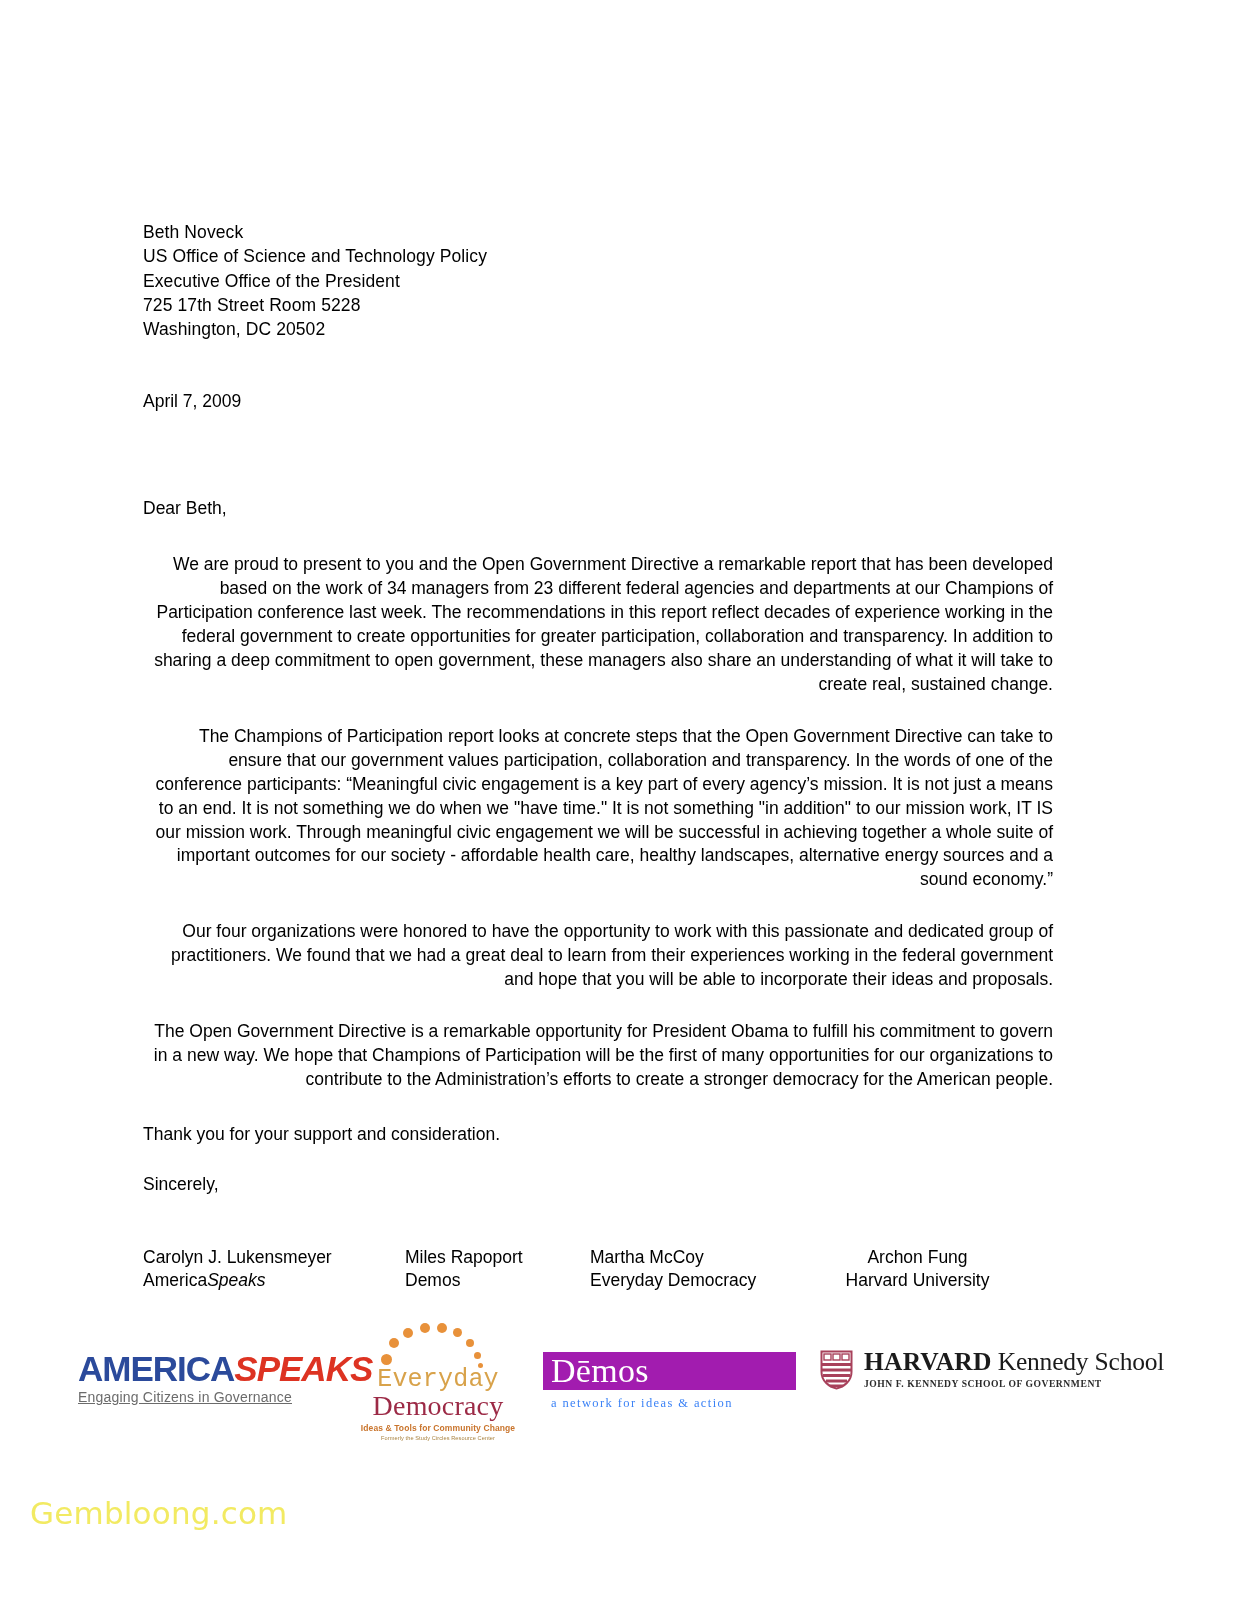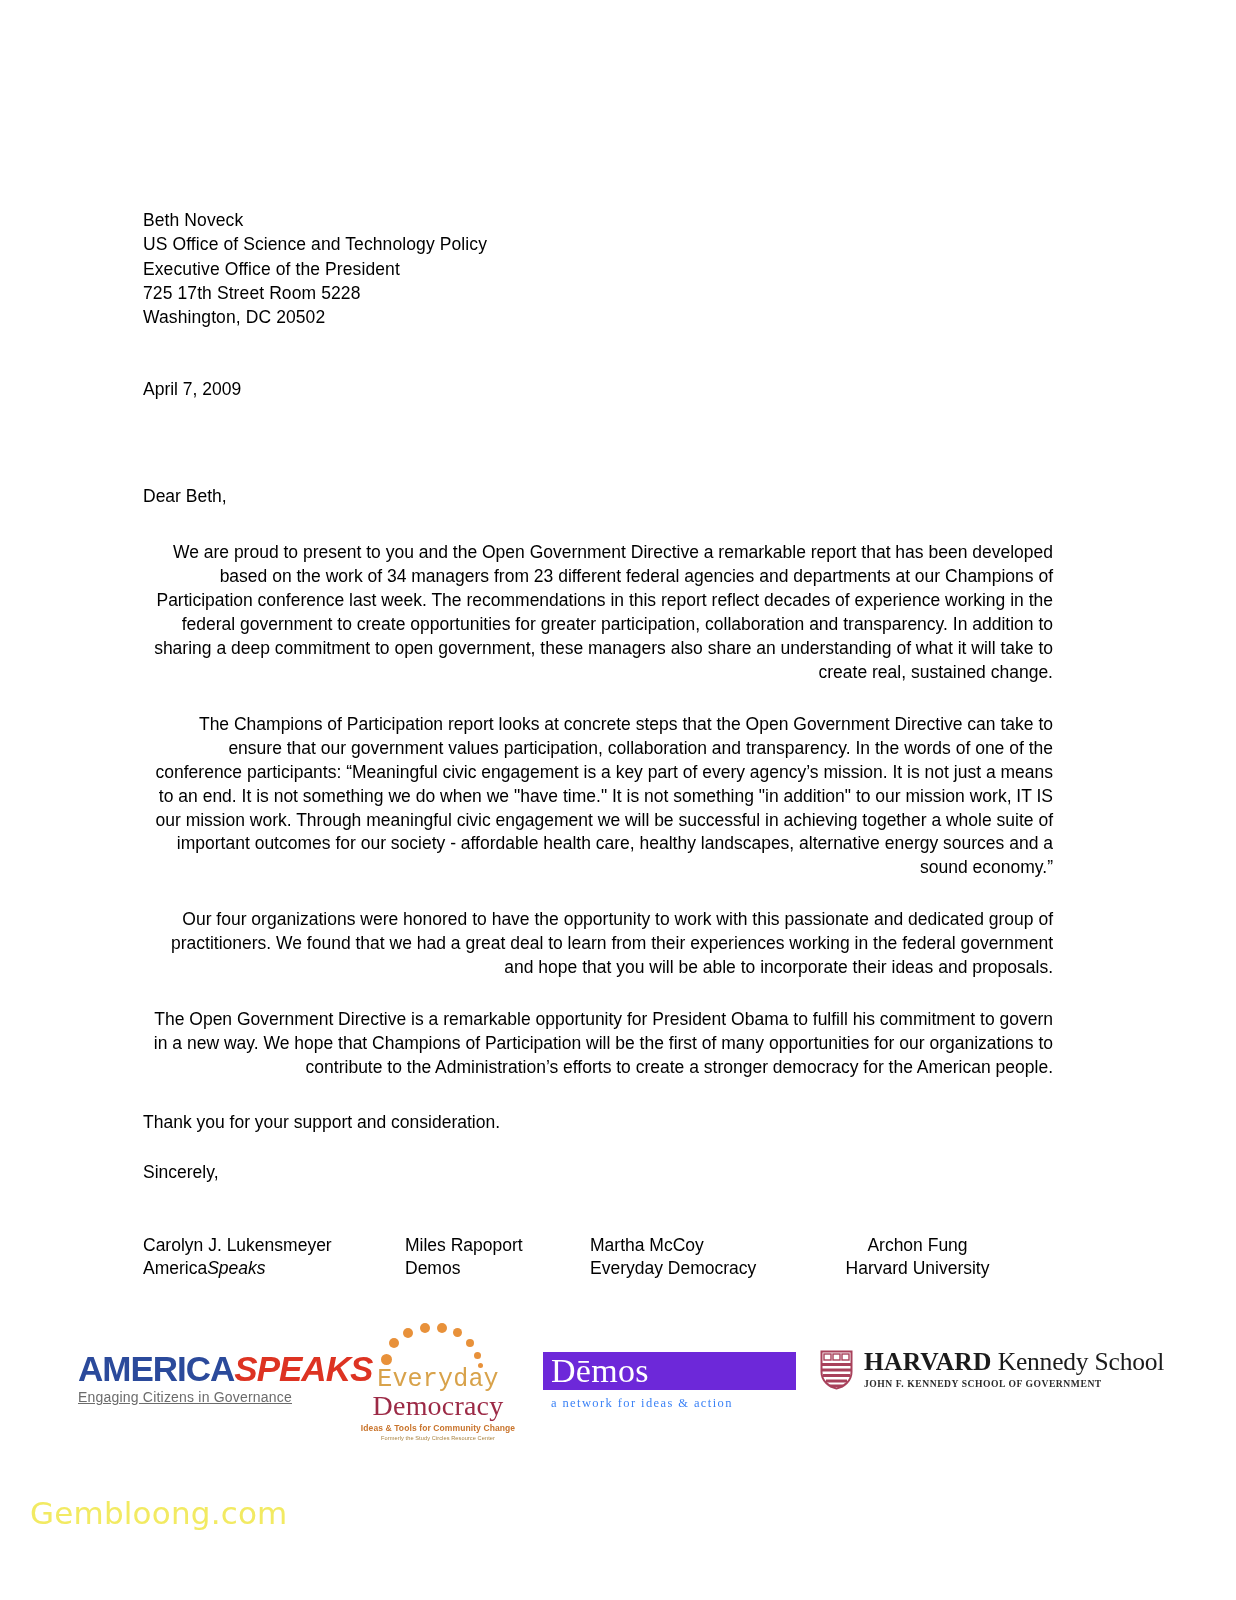--- a/index.html
+++ b/index.html
@@ -14,21 +14,21 @@
   .page {
     position: relative;
     width: 1236px;
     height: 1600px;
     background: #ffffff;
     overflow: hidden;
   }
   .letter {
     position: absolute;
     left: 143px;
-    top: 208px;
+    top: 220px;
     width: 910px;
   }
   .addr-block {
     font-size: 17.5px;
     line-height: 24.3px;
     letter-spacing: 0.1px;
   }
   .addr-line { white-space: pre; }
   .date {
     margin-top: 48px;
@@ -137,21 +137,21 @@
     font-size: 5.6px;
     color: #a8823f;
     margin-top: 2px;
     letter-spacing: 0.1px;
     white-space: nowrap;
   }
 
   
   .logo-demos { left: 543px; top: 32px; width: 260px; }
   .demos-bar {
-    background: #6d28d9;
+    background: #a21caf;
     width: 253px;
     height: 38px;
     position: relative;
   }
   .demos-word {
     position: absolute;
     left: 8px;
     top: -1px;
     font-family: "Liberation Serif", serif;
     font-size: 34px;

